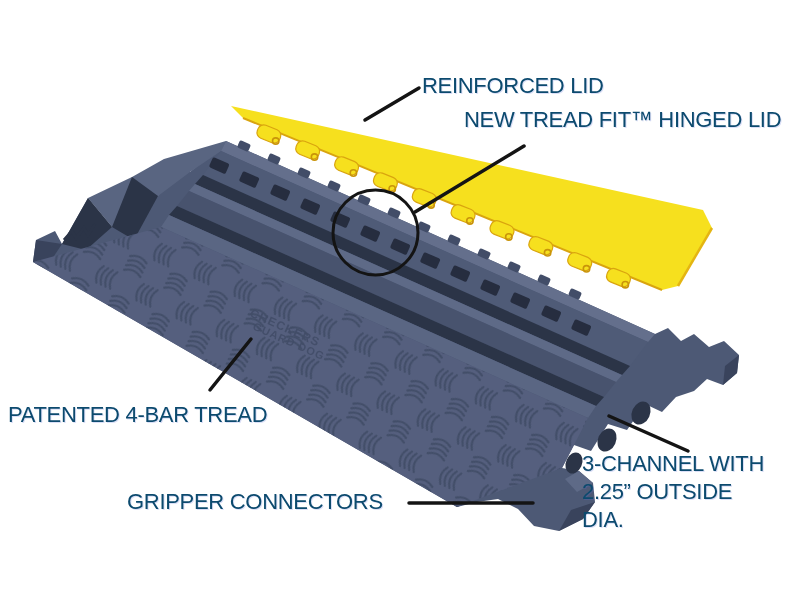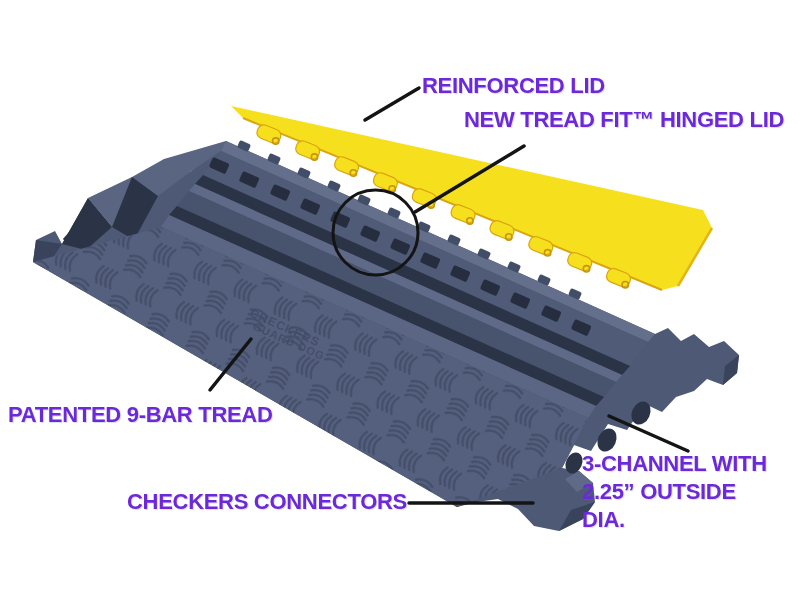--- a/index.html
+++ b/index.html
@@ -7,24 +7,24 @@
     position:relative;
     width:800px;
     height:600px;
     background:#ffffff;
     overflow:hidden;
     font-family:"Liberation Sans", sans-serif;
   }
   #diagram-svg{position:absolute;left:0;top:0;}
   .callout{
     position:absolute;
-    font-weight:bold;
+    font-weight:normal;
     font-size:22px;
     line-height:24px;
-    color:#6d28d9;
+    color:#0c4a6e;
     white-space:nowrap;
     letter-spacing:-0.3px;
     text-shadow:1px 1px 0 rgba(90,110,220,0.22);
   }
   .callout.multiline{white-space:normal; line-height:28px; width:220px;}
   .callout .ln{display:block;}
 </style>
 </head>
 <body>
 
@@ -170,23 +170,23 @@
       <line x1="251" y1="339" x2="210" y2="390"></line>
       <line x1="409" y1="503" x2="533" y2="503"></line>
       <line x1="609" y1="416" x2="688" y2="451"></line>
     </g>
   </svg>
 
   <div class="callout" style="left:422px; top:74px;">REINFORCED LID</div>
 
   <div class="callout" style="left:464px; top:108px;">NEW TREAD FIT™ HINGED LID</div>
 
-  <div class="callout" style="left:8px; top:403px;">PATENTED 9-BAR TREAD</div>
+  <div class="callout" style="left:8px; top:403px;">PATENTED 4-BAR TREAD</div>
 
-  <div class="callout" style="left:127px; top:490px;">CHECKERS CONNECTORS</div>
+  <div class="callout" style="left:127px; top:490px;">GRIPPER CONNECTORS</div>
 
   <div class="callout multiline" style="left:582px; top:450px;">
     <span class="ln">3-CHANNEL WITH</span>
     <span class="ln">2.25” OUTSIDE</span>
     <span class="ln">DIA.</span>
   </div>
 
 </div>
 
 </body></html>

